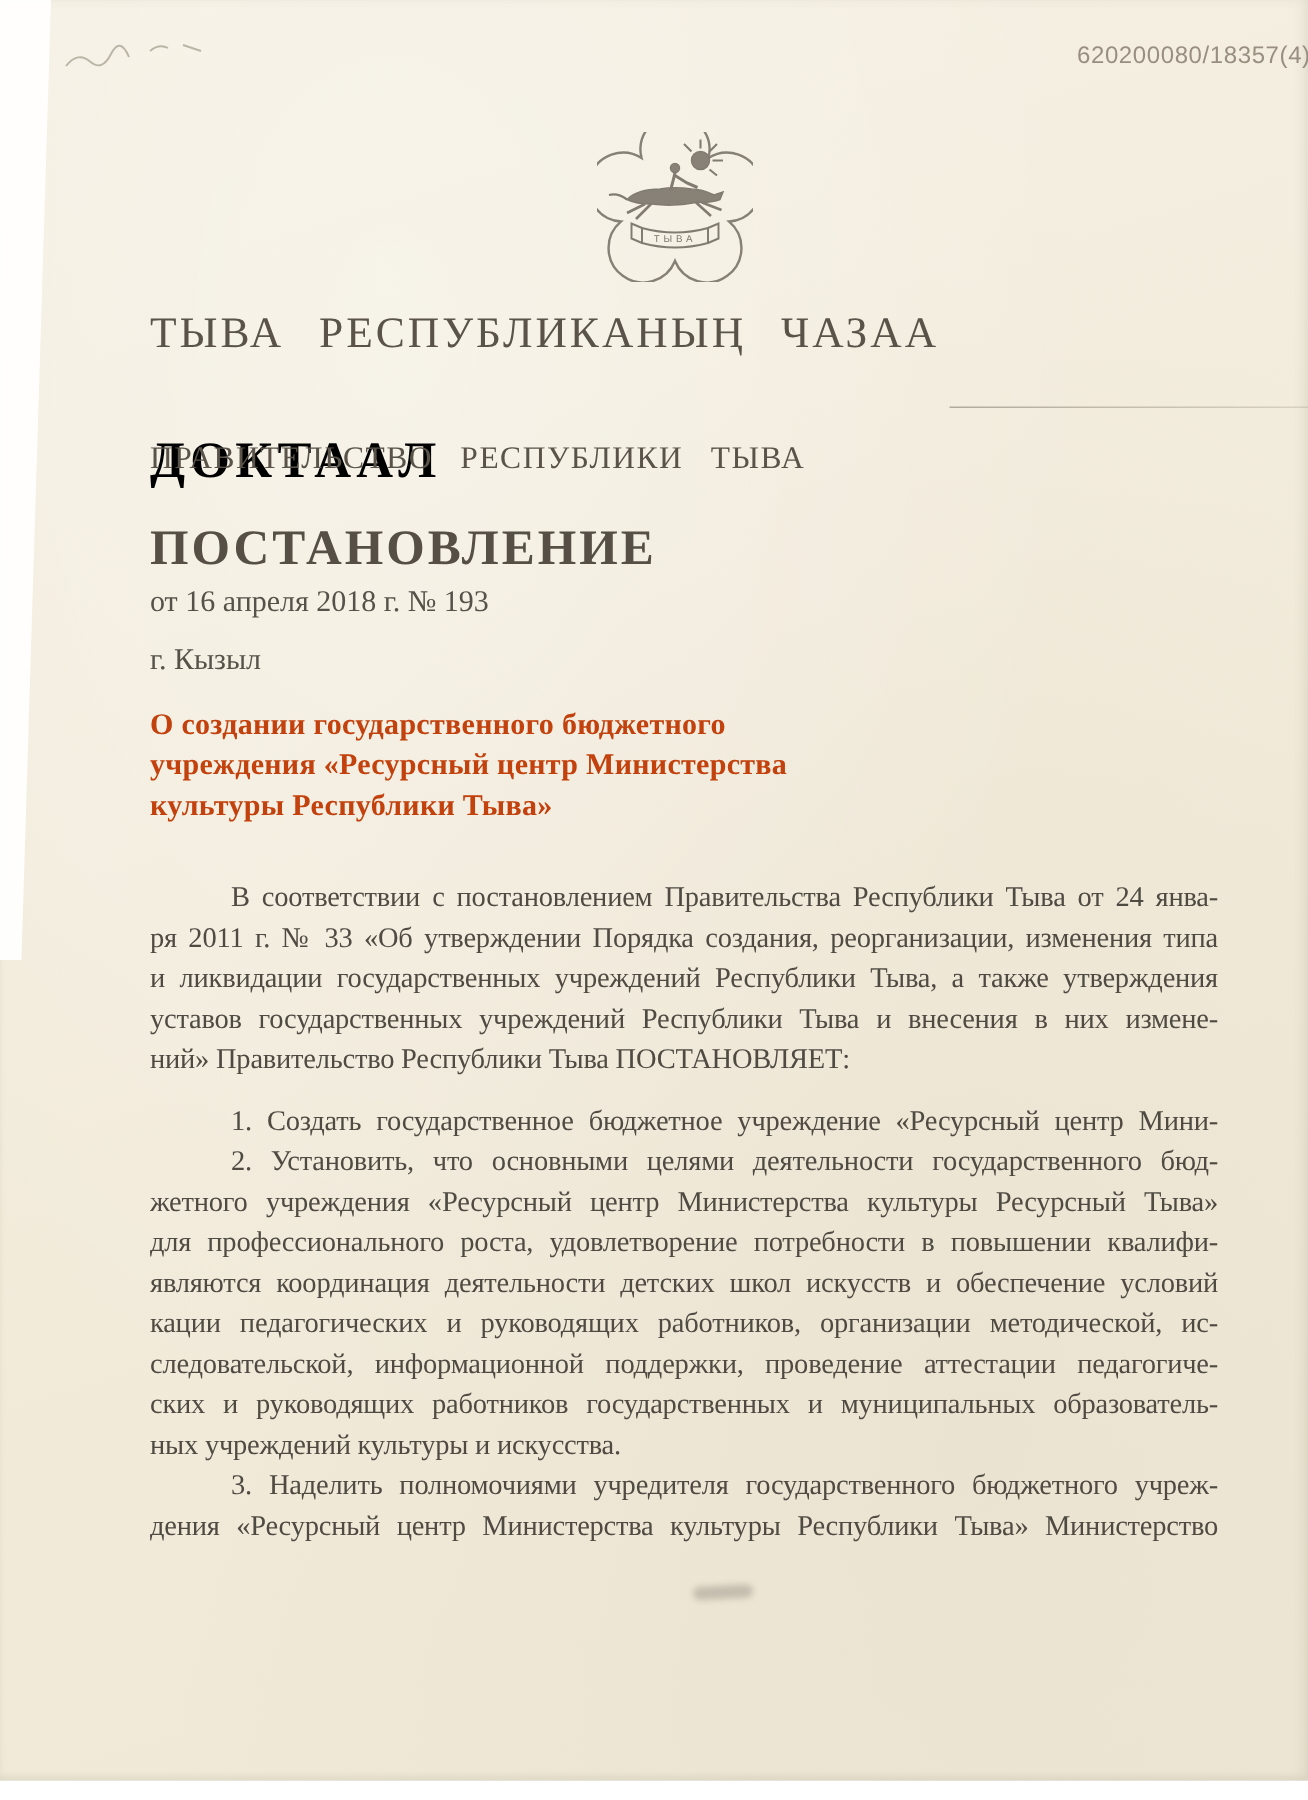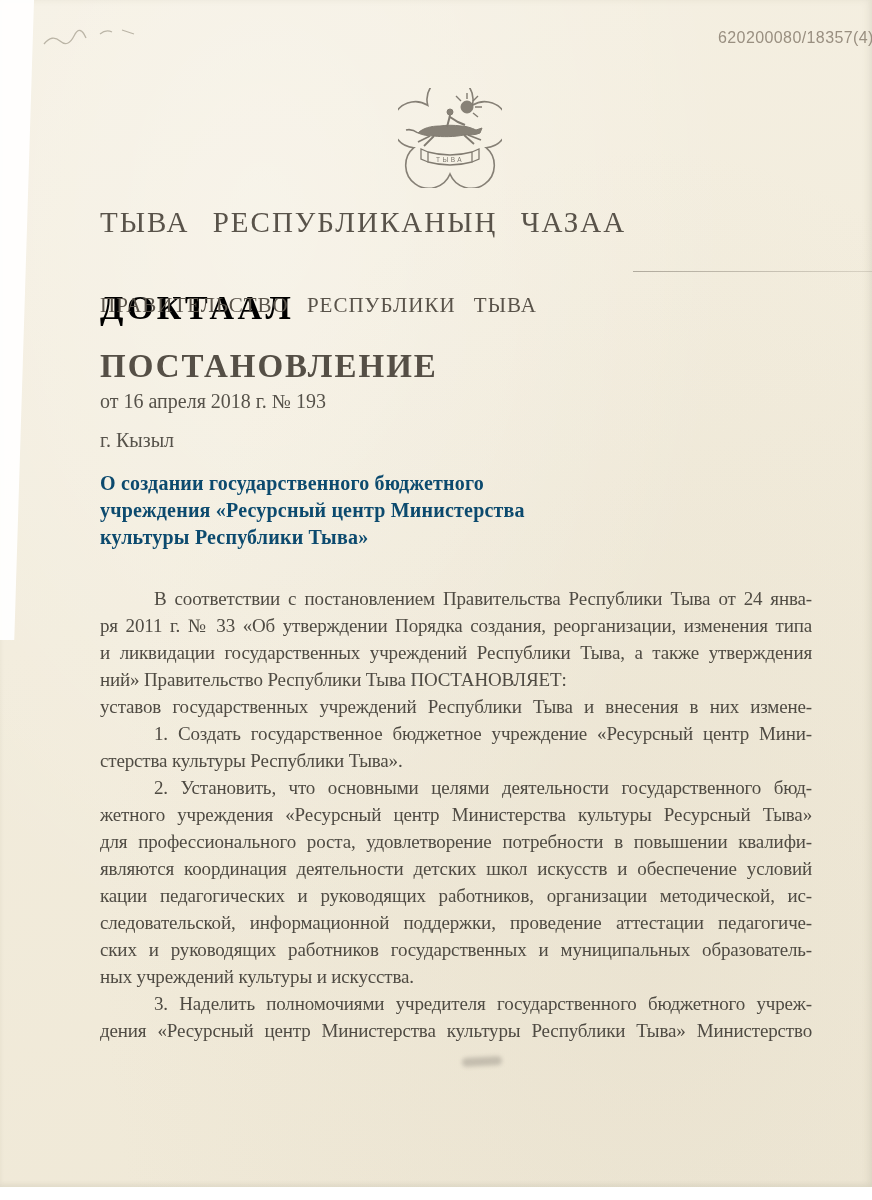--- a/index.html
+++ b/index.html
@@ -31,28 +31,28 @@
     opacity:.45;filter:blur(2px);border-radius:5px;transform:rotate(-3deg);}
   .emblem{position:absolute;left:398px;top:88px;}
 
   .centered{position:absolute;left:100px;width:712px;text-align:left;color:#59534a;}
   .h-org-tyvan{top:206px;font-size:29px;letter-spacing:2px;word-spacing:14px;}
   .h-doktaal{top:246px;font-size:34px;font-weight:bold;letter-spacing:3.5px;color:#000000;margin-top:43px;}
   .h-org-rus{top:293px;font-size:21px;letter-spacing:1px;word-spacing:12px;}
   .h-post{top:332px;font-size:33px;font-weight:bold;letter-spacing:2px;color:#554f46;margin-top:16px;}
   .h-date{top:390px;font-size:20px;color:#56524a;}
   .h-city{top:429px;font-size:20px;color:#56524a;}
-  .subject{top:470px;font-size:20px;font-weight:bold;line-height:27px;color:#0c4a6e;letter-spacing:.2px;}
+  .subject{top:470px;font-size:20px;font-weight:bold;line-height:27px;color:#c2410c;letter-spacing:.2px;}
 
   .body-block{position:absolute;left:100px;top:585px;width:712px;color:#4f4b43;
     font-size:19px;line-height:27px;letter-spacing:-0.15px;}
   .pline{text-align:justify;text-align-last:justify;height:27px;overflow:hidden;}
   .pline.first{text-indent:54px;}
   .pline.last{text-align-last:left;}
-  .para.gap{}
+  .para.gap{margin-top:14px;}
 </style>
 </head>
 <body>
 
 <div class="page">
   <div class="paper"></div>
   <div class="scan-edge"></div>
 
   <svg class="scribbles" width="130" height="36" viewBox="0 0 130 36">
     <g stroke="#a39c8c" fill="none" stroke-width="1.3" opacity="0.7">
@@ -98,26 +98,25 @@
     <div>О создании государственного бюджетного</div>
     <div>учреждения «Ресурсный центр Министерства</div>
     <div>культуры Республики Тыва»</div>
   </div>
 
   <div class="body-block">
     <div class="para">
       <div class="pline first">В соответствии с постановлением Правительства Республики Тыва от 24 янва-</div>
       <div class="pline">ря 2011 г. № 33 «Об утверждении Порядка создания, реорганизации, изменения типа</div>
       <div class="pline">и ликвидации государственных учреждений Республики Тыва, а также утверждения</div>
+      <div class="pline">уставов государственных учреждений Республики Тыва и внесения в них измене-</div>
       <div class="pline last">ний» Правительство Республики Тыва ПОСТАНОВЛЯЕТ:</div>
-      <div class="pline">уставов государственных учреждений Республики Тыва и внесения в них измене-</div>
     </div>
     <div class="para gap">
       <div class="pline first">1. Создать государственное бюджетное учреждение «Ресурсный центр Мини-</div>
-      <div class="pline last">стерства культуры Республики Тыва».</div>
     </div>
     <div class="para">
       <div class="pline first">2. Установить, что основными целями деятельности государственного бюд-</div>
       <div class="pline">жетного учреждения «Ресурсный центр Министерства культуры Ресурсный Тыва»</div>
       <div class="pline">для профессионального роста, удовлетворение потребности в повышении квалифи-</div>
       <div class="pline">являются координация деятельности детских школ искусств и обеспечение условий</div>
       <div class="pline">кации педагогических и руководящих работников, организации методической, ис-</div>
       <div class="pline">следовательской, информационной поддержки, проведение аттестации педагогиче-</div>
       <div class="pline">ских и руководящих работников государственных и муниципальных образователь-</div>
       <div class="pline last">ных учреждений культуры и искусства.</div>

